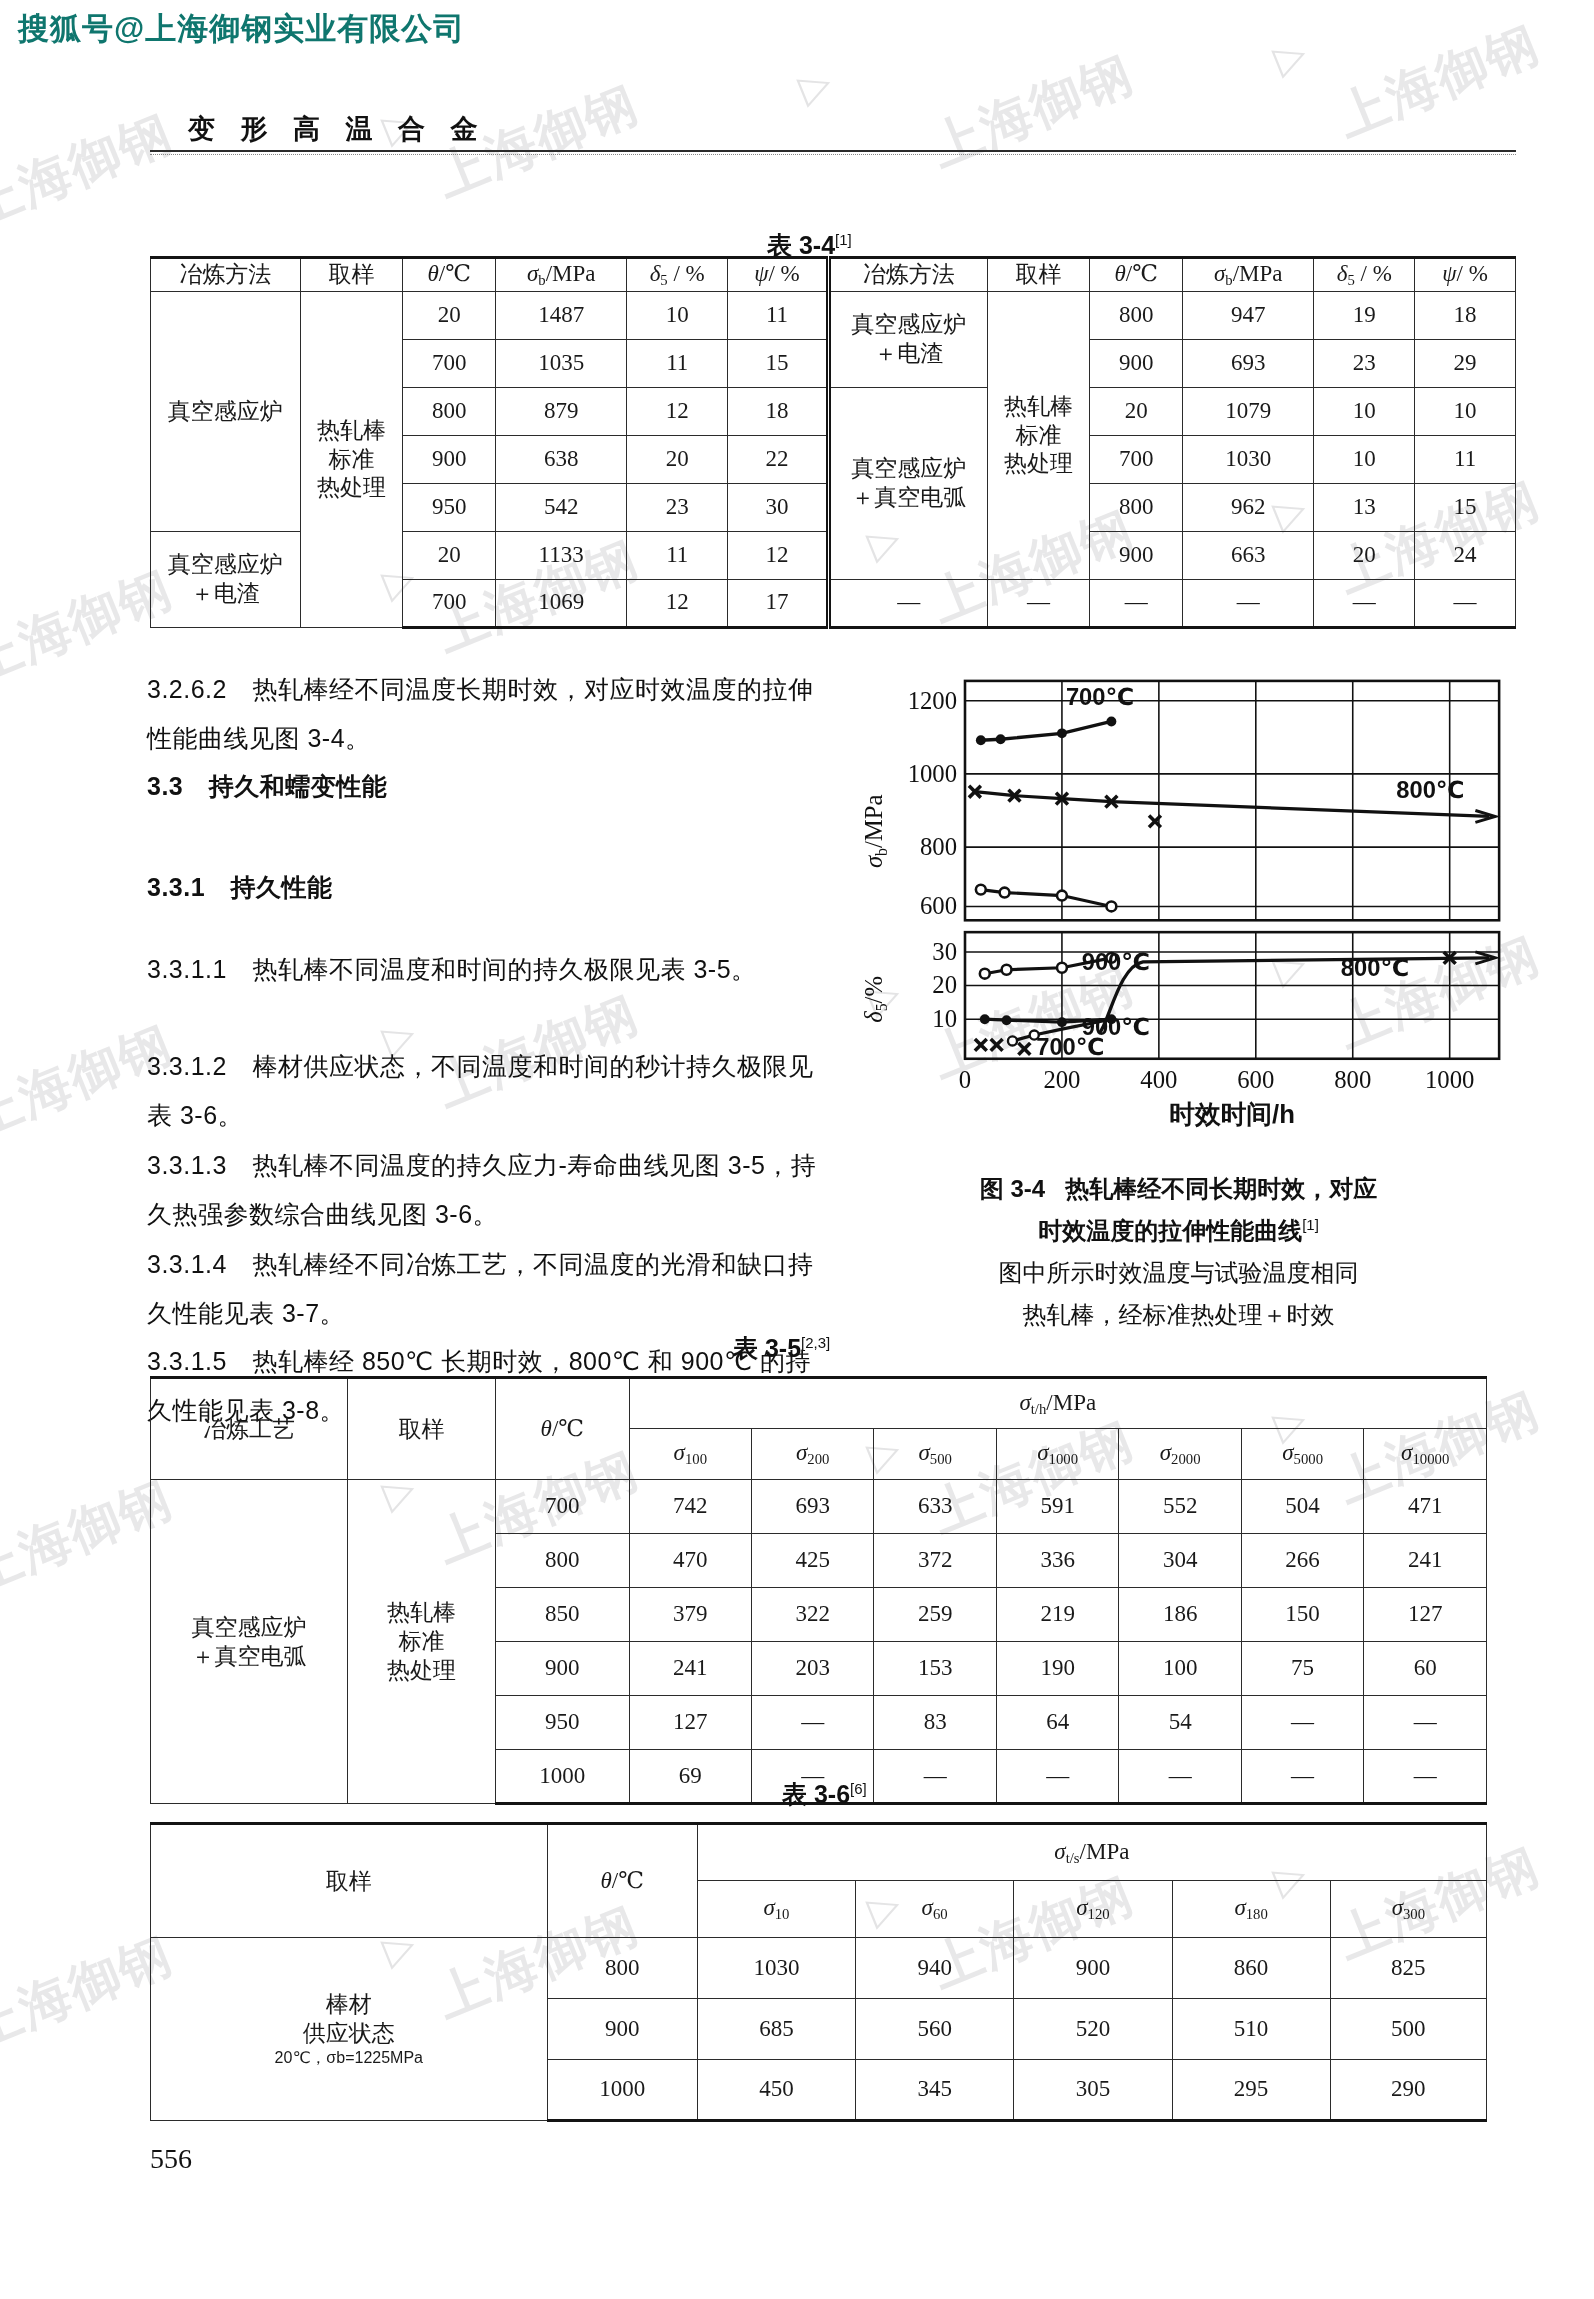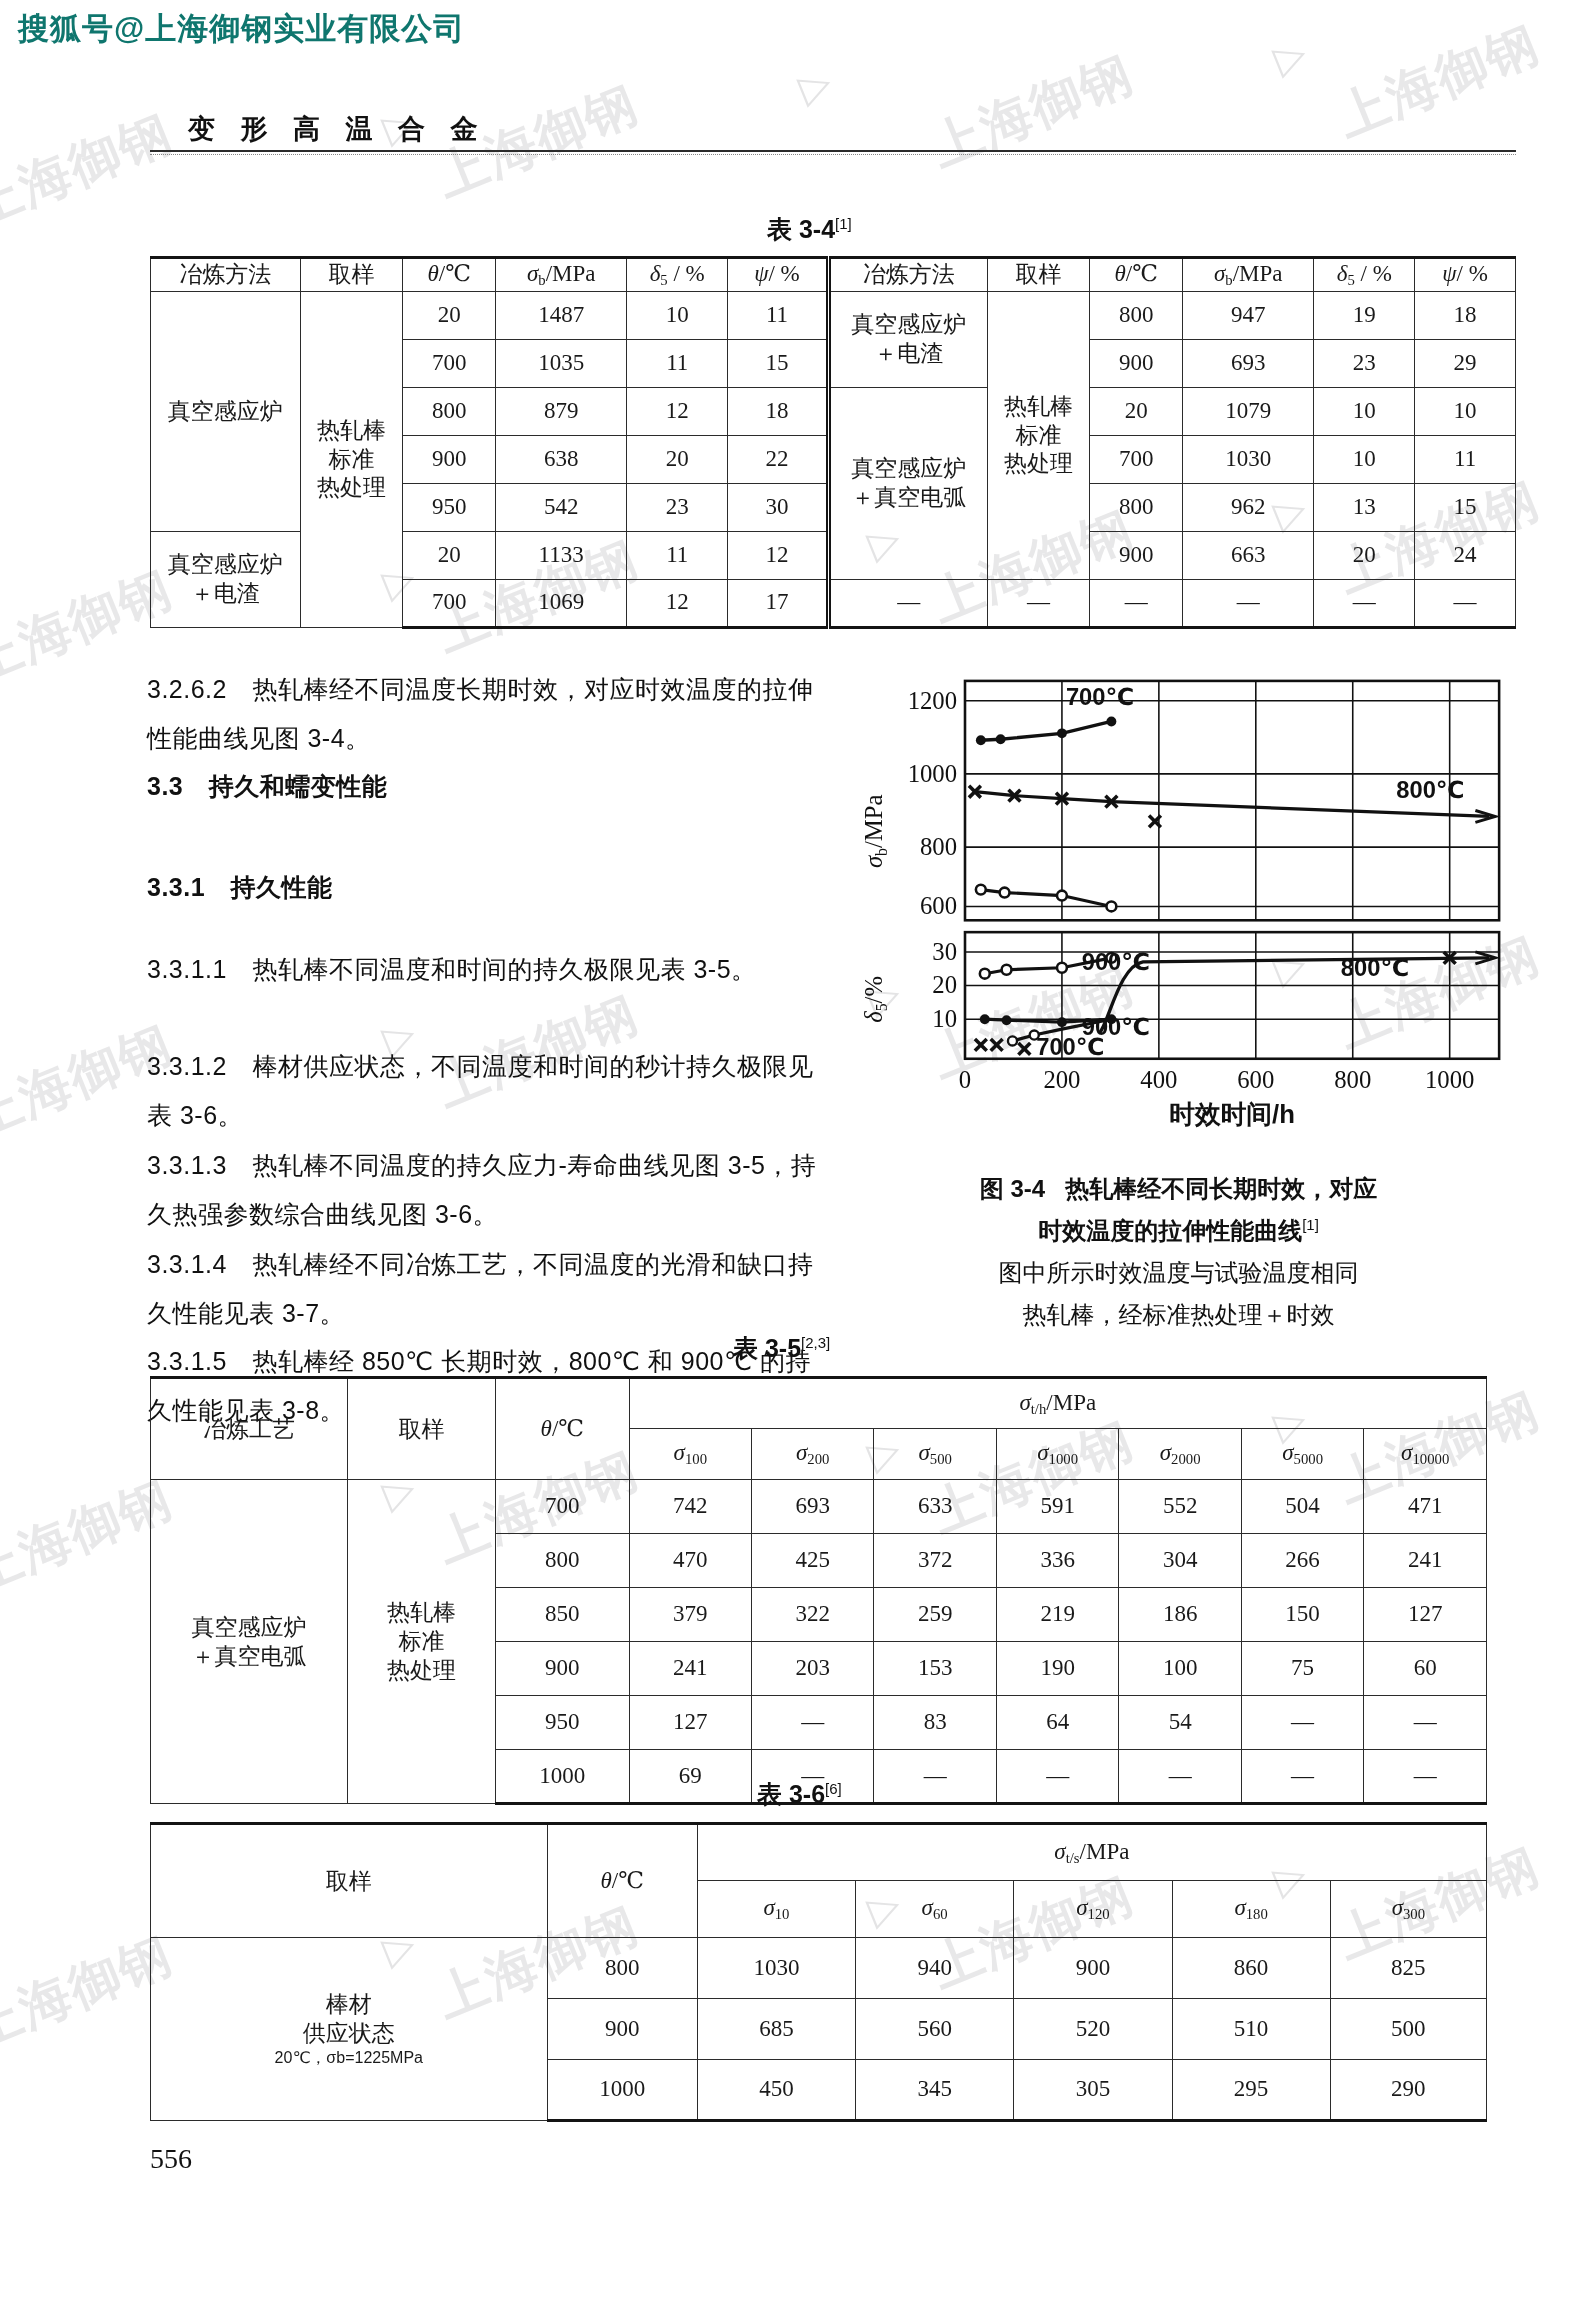--- a/index.html
+++ b/index.html
@@ -174,21 +174,21 @@
   <div class="wm tri" style="left:1267px; top:1861px;">▷</div>
 </div>
 
 <div class="page">
 
   <div class="sohu-line">搜狐号@上海御钢实业有限公司</div>
 
   <div class="runhead">变 形 高 温 合 金</div>
   <div class="runrule"></div>
 
-  <div class="tcap" style="left:767px; top:213px;">
+  <div class="tcap" style="left:767px; top:229px;">
     <span>表 3-4</span><sup>[1]</sup>
   </div>
 
   <table class="doc" id="t34" style="left:150px; top:256px; width:1366px;">
     <colgroup>
       <col style="width:147px">
         <col style="width:101px">
         <col style="width:91px">
         <col style="width:129px">
         <col style="width:99px">
@@ -623,21 +623,21 @@
         <td class="bot">—</td>
         <td class="bot">—</td>
         <td class="bot">—</td>
         <td class="bot">—</td>
         <td class="bot">—</td>
         <td class="bot">—</td>
       </tr>
     </tbody>
   </table>
 
-  <div class="tcap" style="left:757px; top:1778px;text-align:center;">
+  <div class="tcap" style="left:782px; top:1778px;text-align:center;">
     <span>表 3-6</span><sup>[6]</sup>
   </div>
 
   <table class="doc" id="t36" style="left:150px; top:1822px; width:1337px;">
     <colgroup>
       <col style="width:396px">
         <col style="width:150px">
       <col style="width:158px">
         <col style="width:158px">
         <col style="width:158px">

